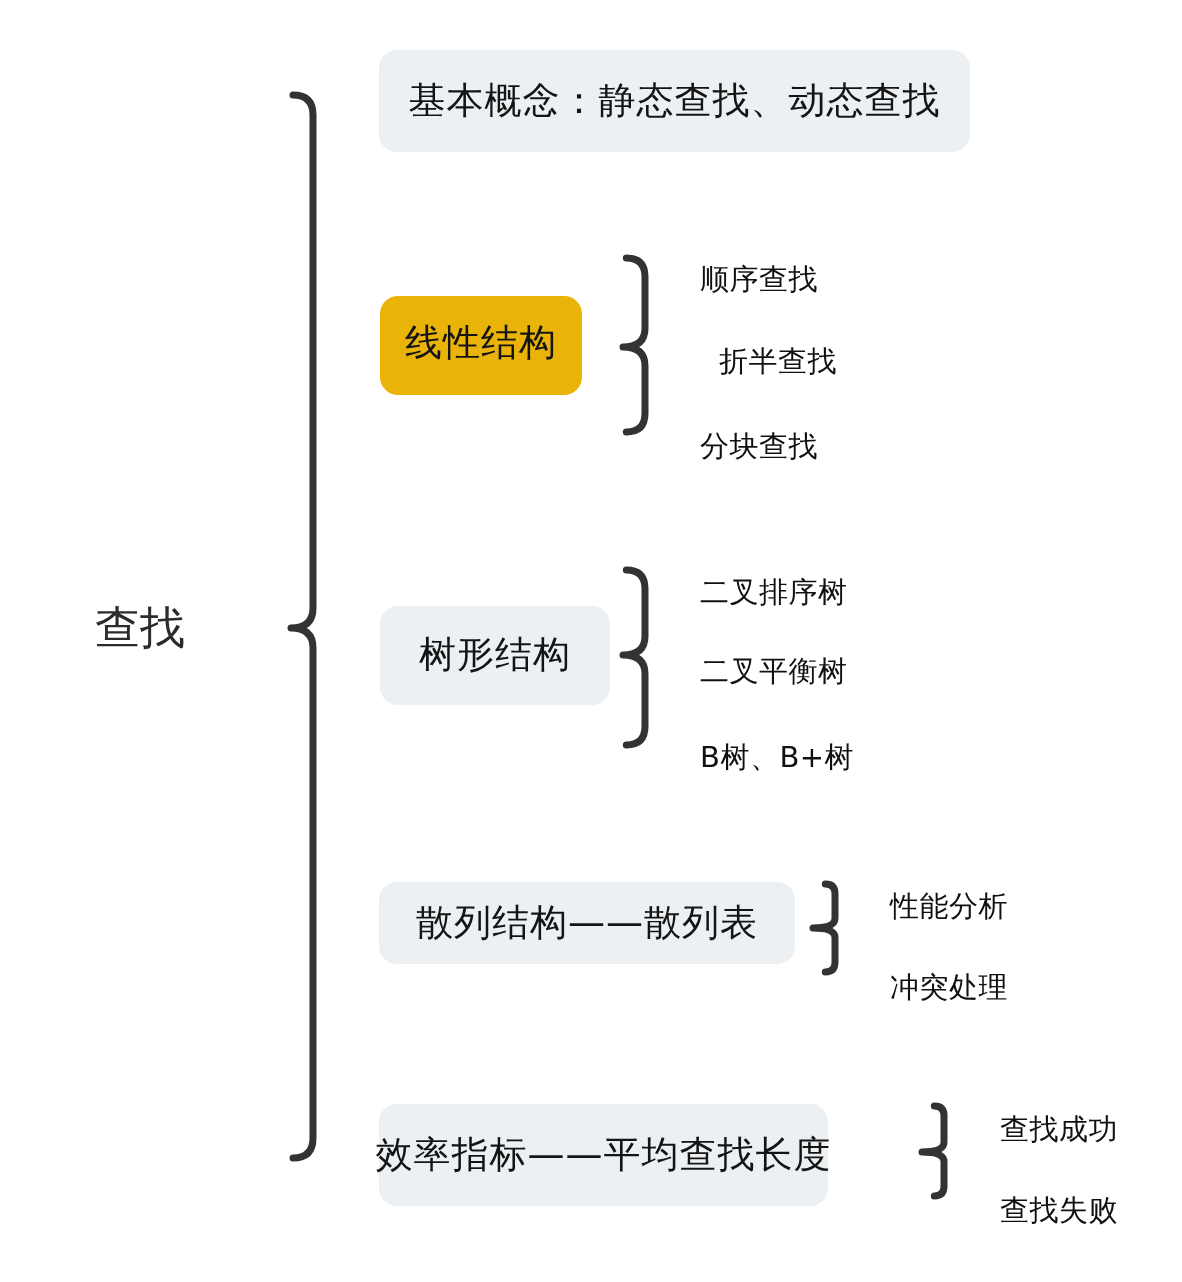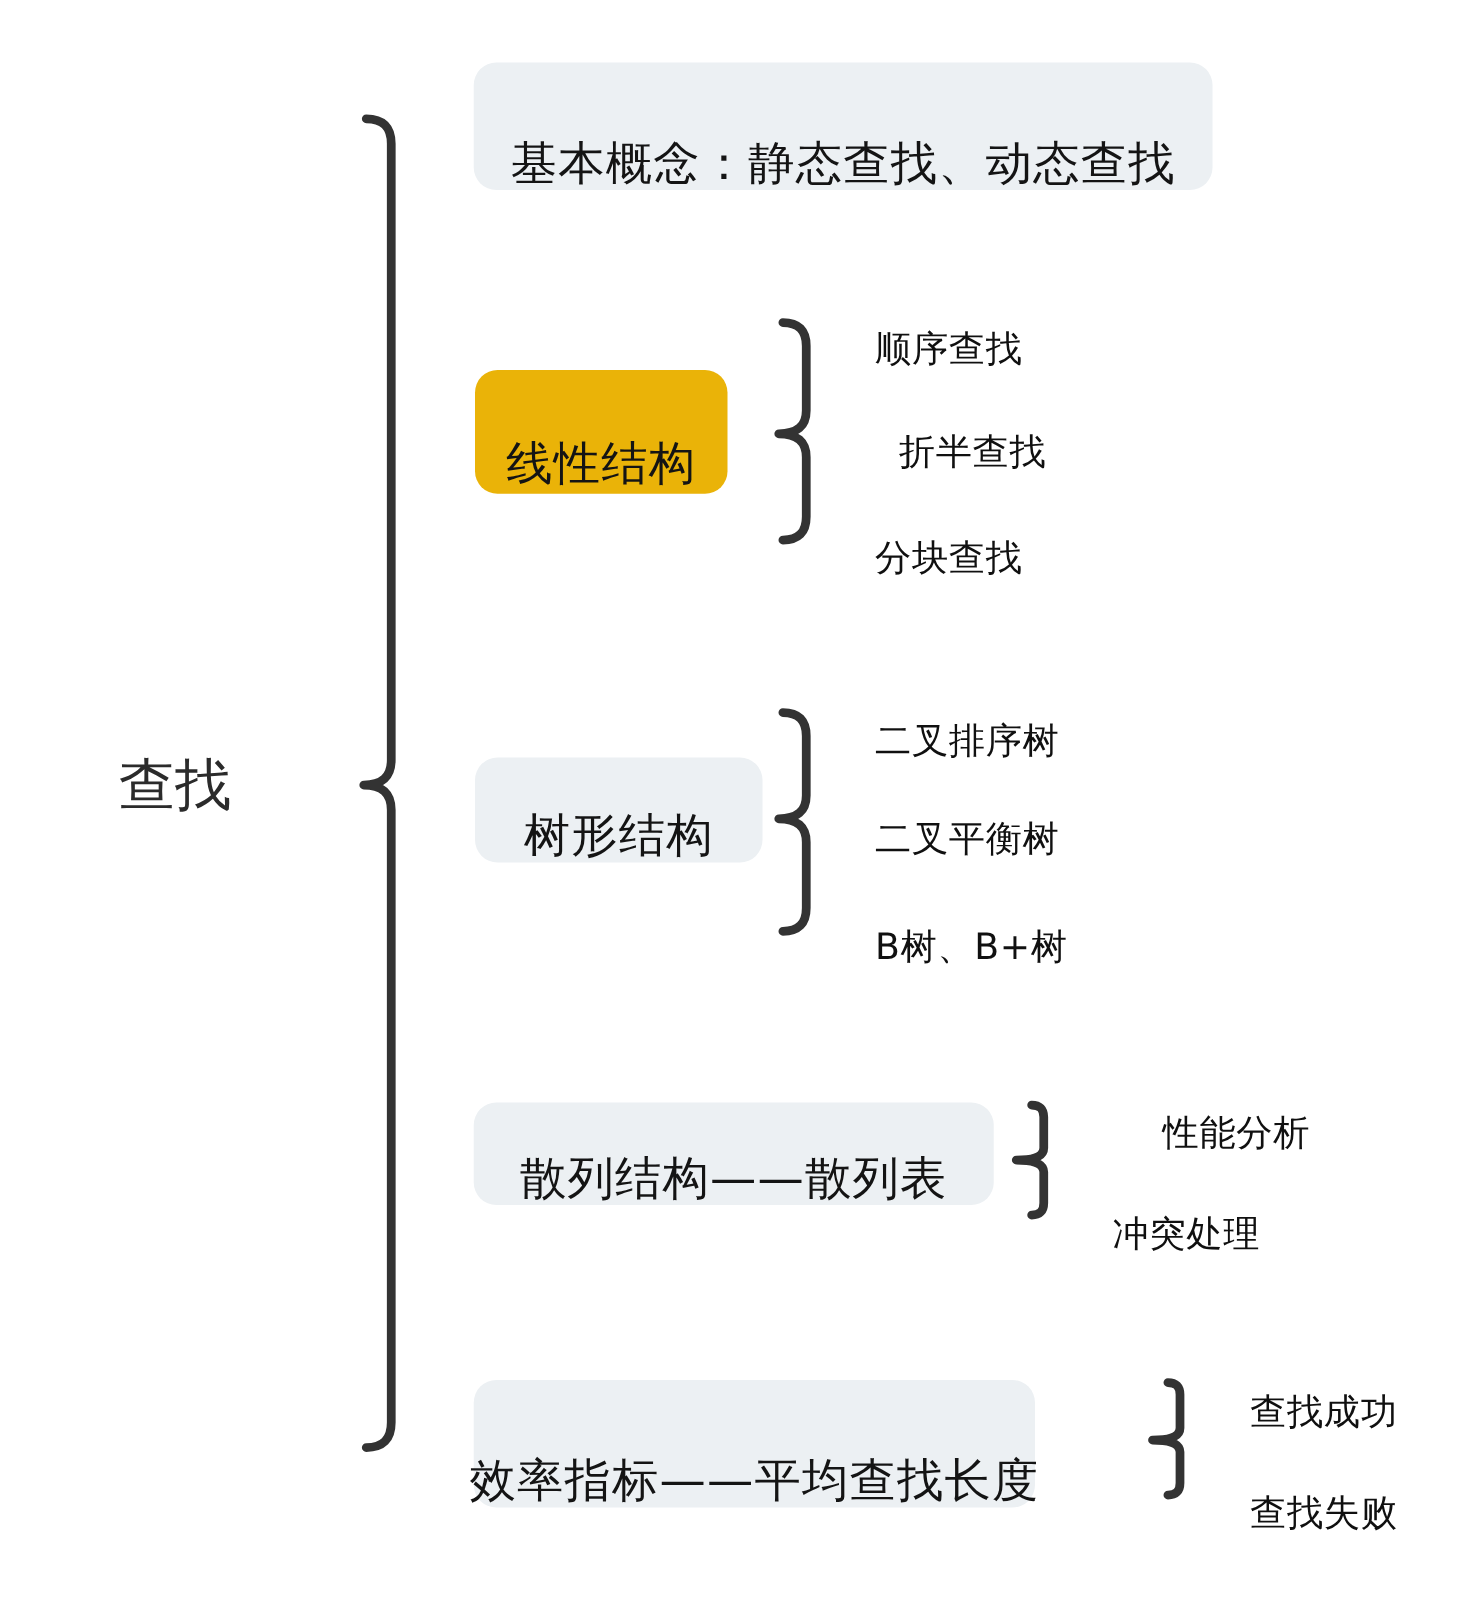--- a/index.html
+++ b/index.html
@@ -20,21 +20,21 @@
     left: 0;
     top: 0;
     width: 1182px;
     height: 1282px;
   }
   .node-box {
     position: absolute;
     background: #ecf0f3;
     border-radius: 18px;
     display: flex;
-    align-items: flex-end;
+    align-items: center;
     justify-content: center;
     box-sizing: border-box;
   }
   .node-box .node-label {
     font-size: 37px;
     letter-spacing: 1px;
     color: #141414;
     white-space: nowrap;
     line-height: 1.1;
   }
@@ -88,30 +88,30 @@
   <div id="nodes-layer">
       <div class="node-box" style="left: 379px; top: 50px; width: 591px; height: 102px; background: rgb(236, 240, 243);">
         <span class="node-label">基本概念：静态查找、动态查找</span>
       </div>
       <div class="node-box" style="left: 380px; top: 296px; width: 202px; height: 99px; background: #eab308; font-family: Liberation Mono, monospace;">
         <span class="node-label">线性结构</span>
       </div>
       <div class="leaf-label" style="left: 700px; top: 265px;">顺序查找</div>
       <div class="leaf-label" style="left: 719px; top: 347px;">折半查找</div>
       <div class="leaf-label" style="left: 700px; top: 432px;">分块查找</div>
-      <div class="node-box" style="left: 380px; top: 606px; width: 230px; height: 84px; background: rgb(236, 240, 243);">
+      <div class="node-box" style="left: 380px; top: 606px; width: 230px; height: 99px; background: rgb(236, 240, 243);">
         <span class="node-label">树形结构</span>
       </div>
       <div class="leaf-label" style="left: 700px; top: 578px;">二叉排序树</div>
       <div class="leaf-label" style="left: 700px; top: 657px;">二叉平衡树</div>
       <div class="leaf-label" style="left: 700px; top: 743px;">B树、B+树</div>
       <div class="node-box" style="left: 379px; top: 882px; width: 416px; height: 82px; background: rgb(236, 240, 243);">
         <span class="node-label">散列结构——散列表</span>
       </div>
-      <div class="leaf-label" style="left: 890px; top: 892px; margin-left: 40px;">性能分析</div>
+      <div class="leaf-label" style="left: 890px; top: 892px;">性能分析</div>
       <div class="leaf-label" style="left: 890px; top: 973px;">冲突处理</div>
       <div class="node-box" style="left: 379px; top: 1104px; width: 449px; height: 102px; background: rgb(236, 240, 243);">
         <span class="node-label">效率指标——平均查找长度</span>
       </div>
       <div class="leaf-label" style="left: 1000px; top: 1115px; text-align: center;">查找成功</div>
       <div class="leaf-label" style="left: 1000px; top: 1196px;">查找失败</div>
     </div>
 
 </div>
 

